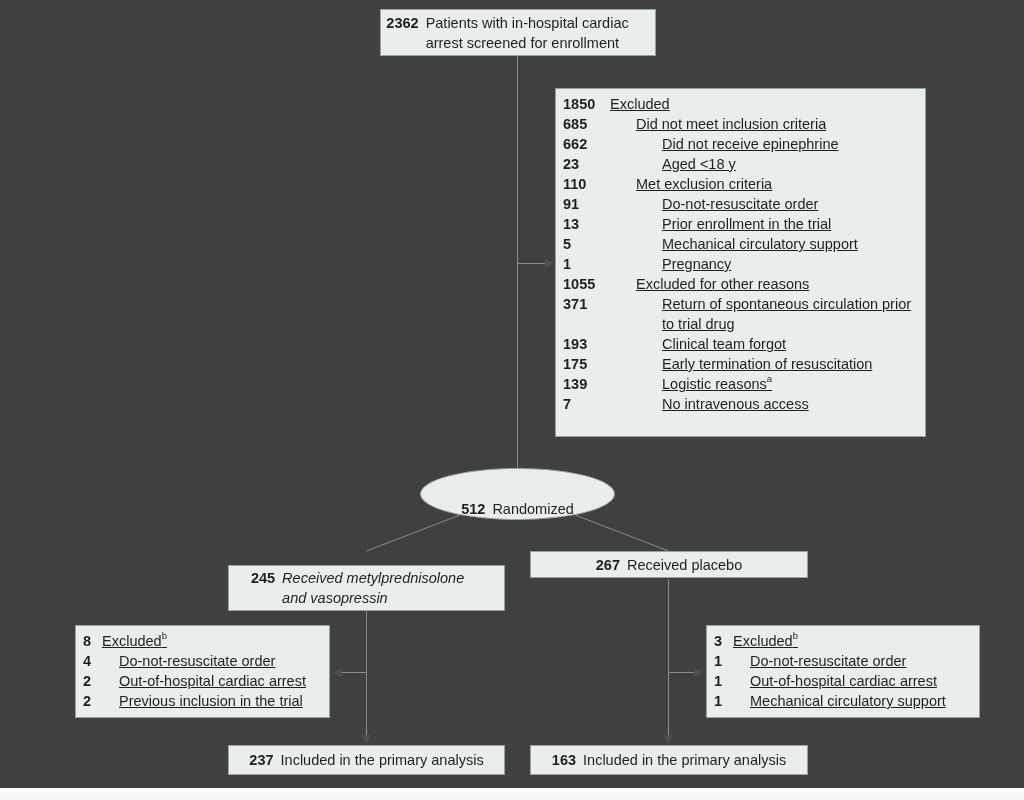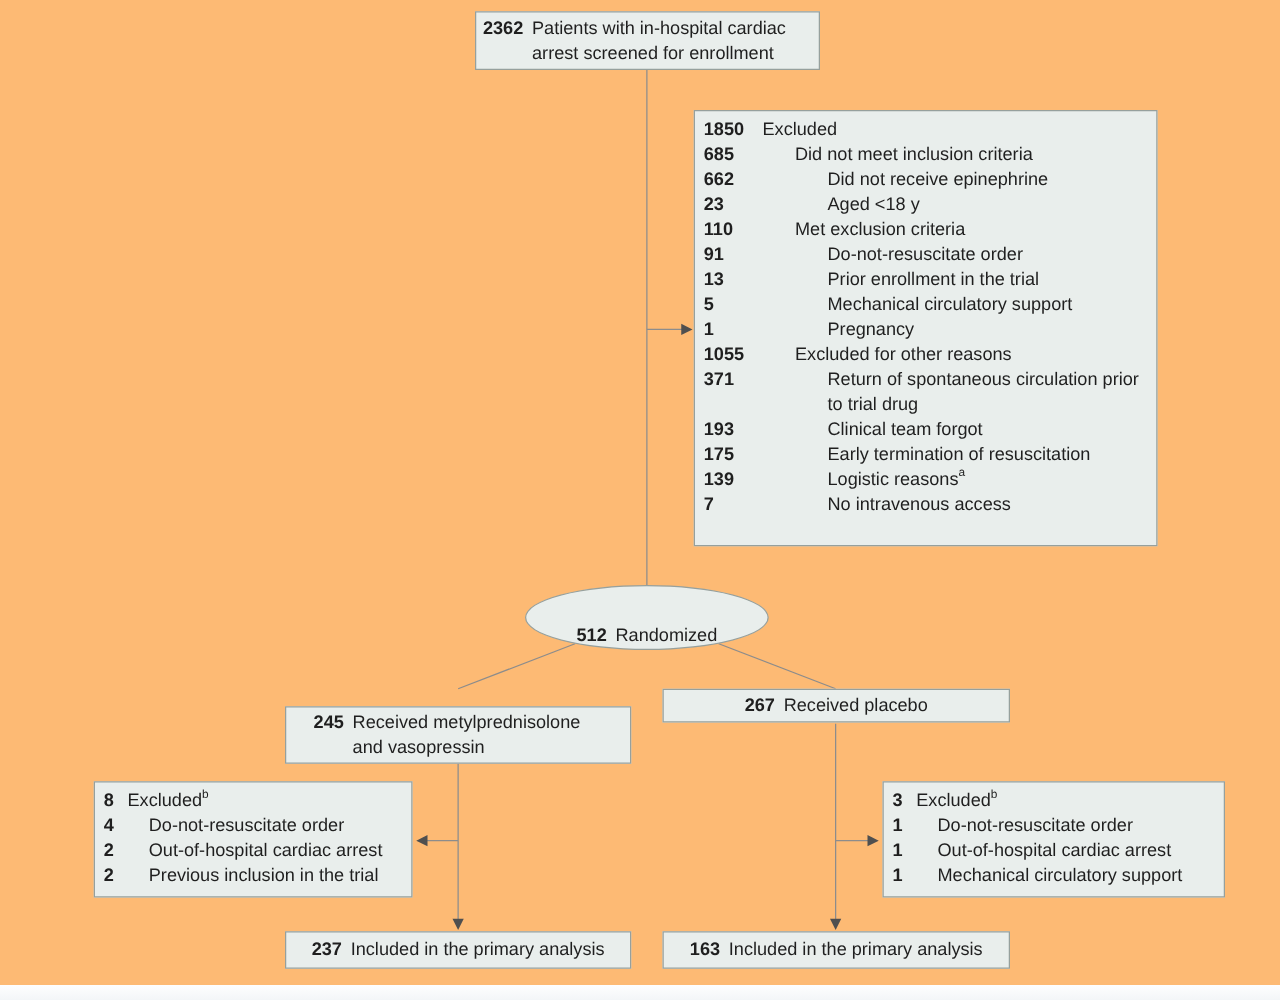--- a/index.html
+++ b/index.html
@@ -1,33 +1,33 @@
 <!DOCTYPE html>
 <html><head>
 <meta charset="utf-8">
 <style>
   html,body{margin:0;padding:0;background:#ffffff;}
   #canvas{
-    position:relative;width:1024px;height:800px;background:#fdba74;overflow:hidden;
+    position:relative;width:1024px;height:800px;background:#404040;overflow:hidden;
     font-family:"Liberation Sans","DejaVu Sans",sans-serif;
     color:#1f1f1f;font-size:14.5px;line-height:20px;
   }
   svg.connectors{position:absolute;left:0;top:0;z-index:0;}
   .box{
     position:absolute;z-index:1;box-sizing:border-box;
     background:#e9eeec;border:1px solid #96a09d;
   }
   .center-box{display:flex;align-items:center;justify-content:center;}
   .entry{display:flex;align-items:flex-start;}
   .num{font-weight:700;white-space:nowrap;}
   .entry .num{margin-right:7px;}
   .list-box{padding:5px 6px 0 7px;}
   .row{display:flex;align-items:flex-start;}
   .row .num{text-align:left;flex:0 0 auto;}
-  .row .lbl{margin-left:7px;}
+  .row .lbl{margin-left:7px;text-decoration:underline;}
   .lvl0 .num{width:40px;}
   .lvl1 .num{width:66px;}
   .lvl2 .num{width:92px;}
   .s0 .num{width:12px;}
   .s1 .num{width:29px;}
   sup{font-size:9.5px;line-height:0;position:relative;top:-1px;}
   .ellipse{
     position:absolute;z-index:1;box-sizing:border-box;
     background:#e9eeec;border:1px solid #96a09d;border-radius:50%;
     display:flex;align-items:flex-end;justify-content:center;
@@ -135,21 +135,21 @@
   <div class="ellipse" style="left:420px;top:468px;width:195px;height:52px;">
     <div class="entry">
       <span class="num">512</span>
       <span class="lbl">Randomized</span>
     </div>
   </div>
 
   <div class="box center-box" style="left:228px;top:565px;width:277px;height:46px;">
     <div class="entry">
       <span class="num">245</span>
-      <span class="lbl" style="max-width:200px;">Received metylprednisolone and vasopressin</span>
+      <span class="lbl" style="max-width:200px;font-style:italic;">Received metylprednisolone and vasopressin</span>
     </div>
   </div>
 
   <div class="box center-box" style="left:530px;top:551px;width:278px;height:27px;">
     <div class="entry">
       <span class="num">267</span>
       <span class="lbl">Received placebo</span>
     </div>
   </div>
 

